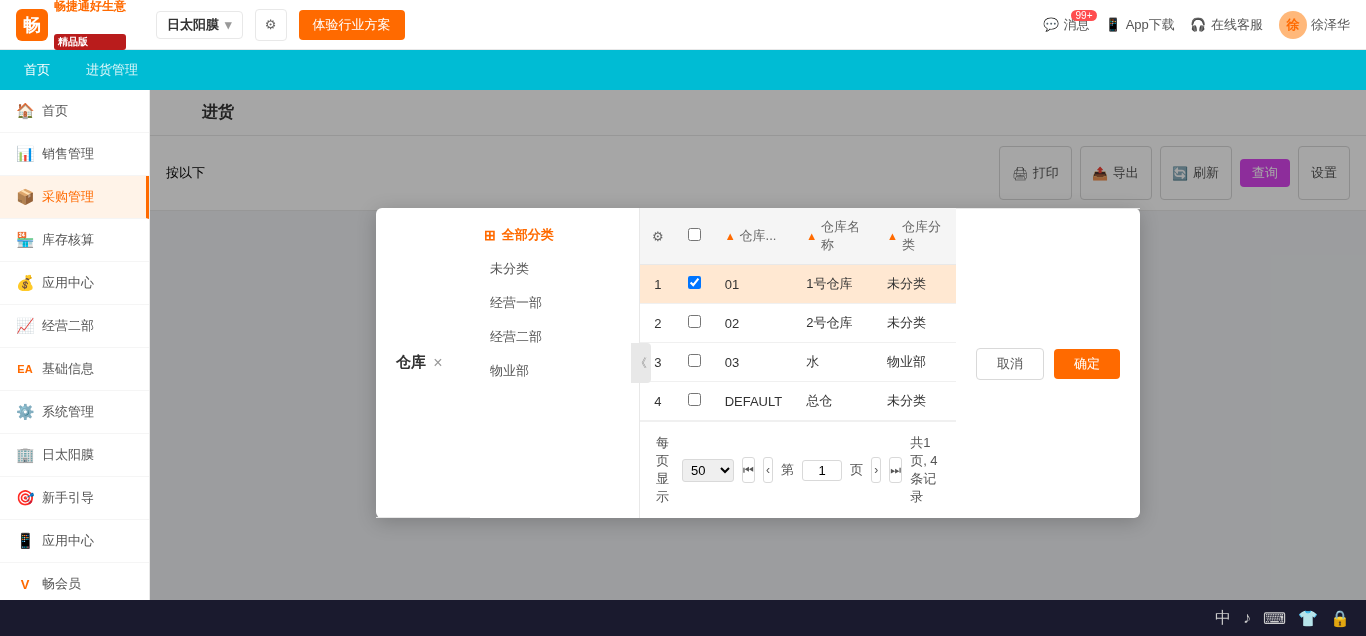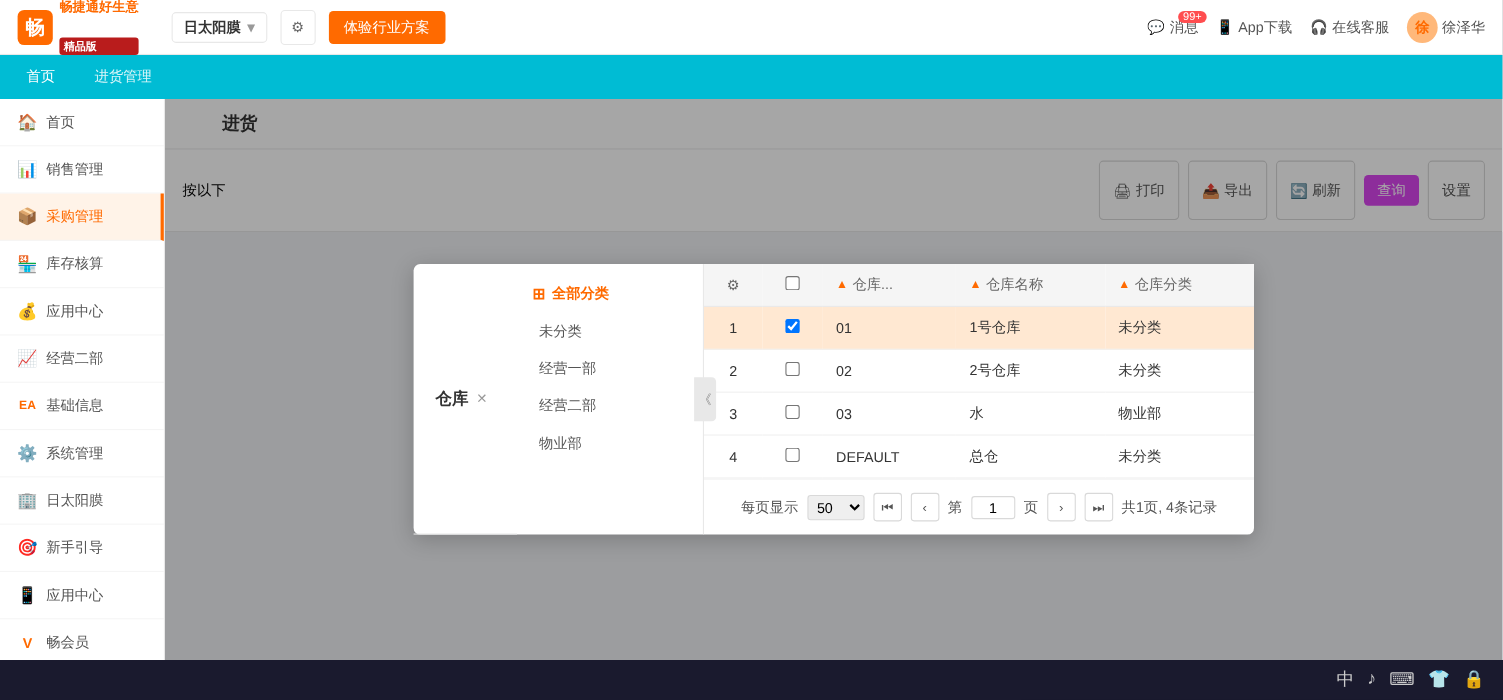--- a/index.html
+++ b/index.html
@@ -543,20 +543,24 @@
               <span>第</span>
               <input type="text" class="page-input" value="1" style="">
               <span>页</span>
               <button class="page-btn">›</button>
               <button class="page-btn">⏭</button>
               <span>共1页, 4条记录</span>
             </div>
           </div>
         </div>
 
+        <div class="modal-footer">
+          <button class="btn-cancel">取消</button>
+          <button class="btn-confirm">确定</button>
+        </div>
       </div>
     </div>
   </div>
 </div>
 
 <div class="statusbar">
   <span class="status-icon">中</span>
   <span class="status-icon">♪</span>
   <span class="status-icon">⌨</span>
   <span class="status-icon">👕</span>

